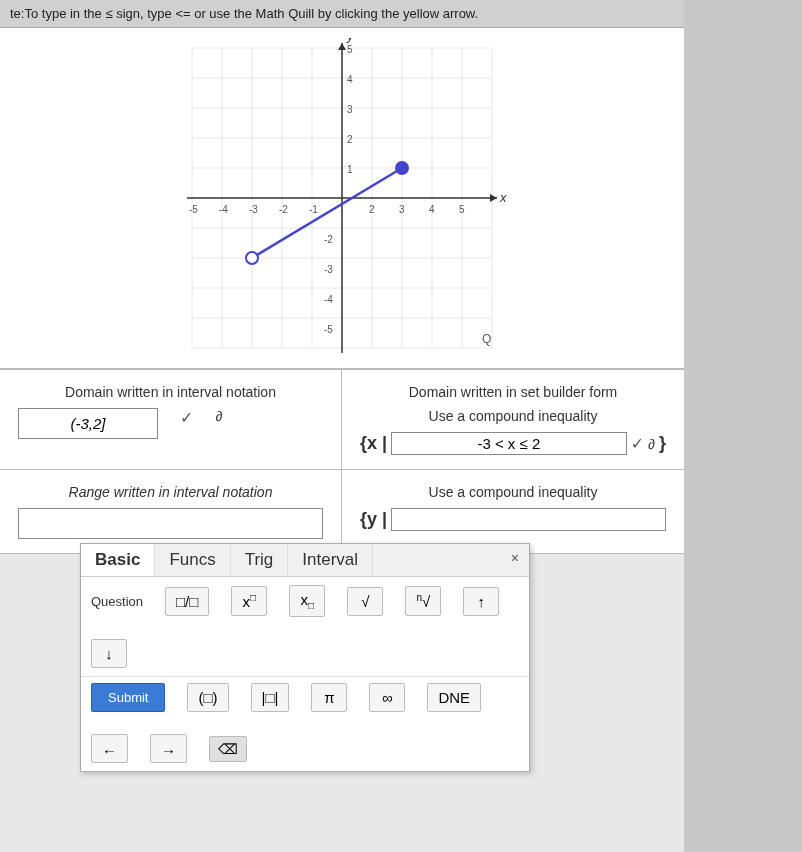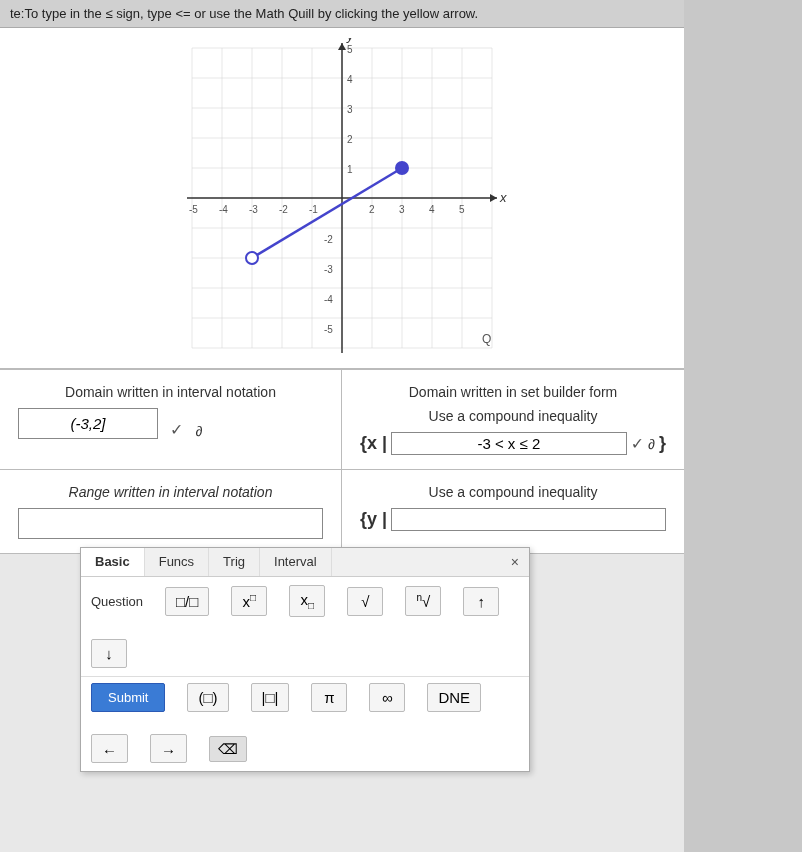--- a/index.html
+++ b/index.html
@@ -53,22 +53,22 @@
       font-size: 14px;
       color: #333;
       margin-bottom: 8px;
       text-align: center;
     }
     .cell-label.italic {
       font-style: italic;
     }
     .input-row {
       display: flex;
-      align-items: flex-end;
-      gap: 12px;
+      align-items: flex-start;
+      gap: 22px;
     }
     .answer-box {
       border: 1px solid #888;
       background: white;
       padding: 6px 10px;
       font-size: 15px;
       min-width: 140px;
       text-align: center;
       font-style: italic;
     }
@@ -115,21 +115,21 @@
       box-shadow: 2px 2px 6px rgba(0,0,0,0.2);
       z-index: 10;
     }
     .toolbar-tabs {
       display: flex;
       border-bottom: 1px solid #ccc;
       background: #f0f0f0;
     }
     .toolbar-tab {
       padding: 6px 14px;
-      font-size: 13px;
+      font-size: 17px;
       cursor: pointer;
       border-right: 1px solid #ddd;
       color: #333;
     }
     .toolbar-tab.active {
       background: white;
       font-weight: bold;
     }
     .toolbar-close {
       margin-left: auto;

